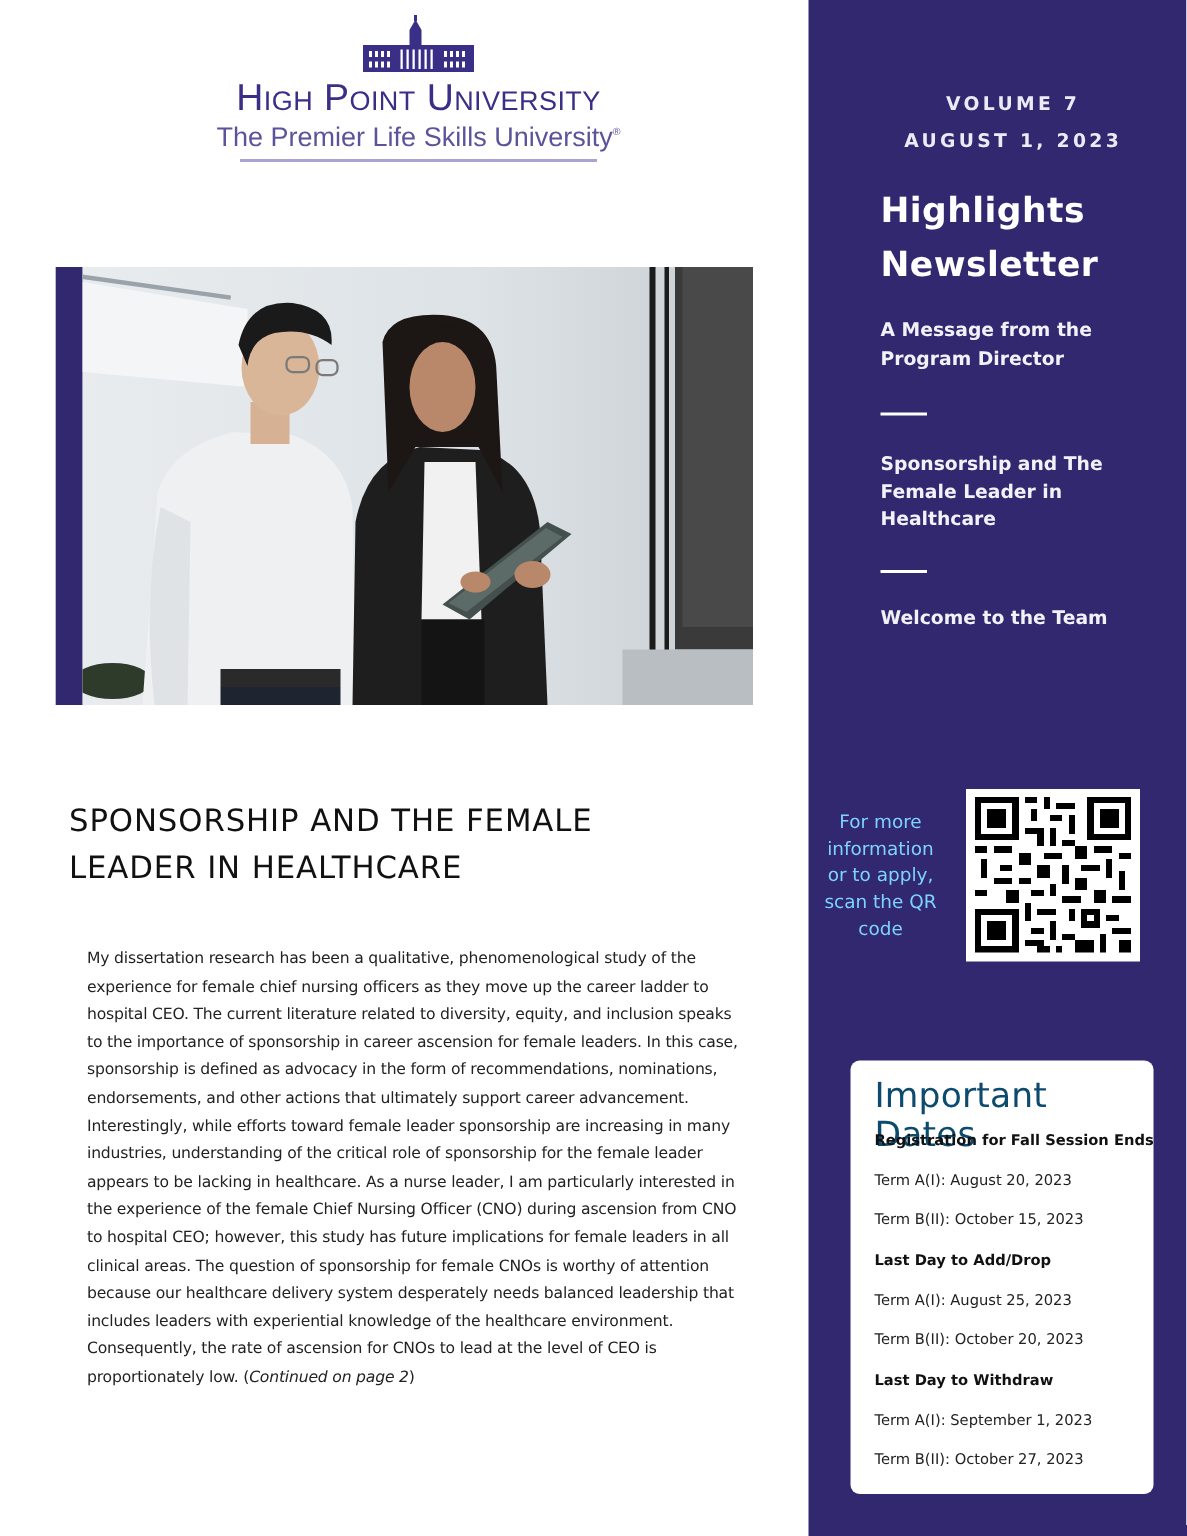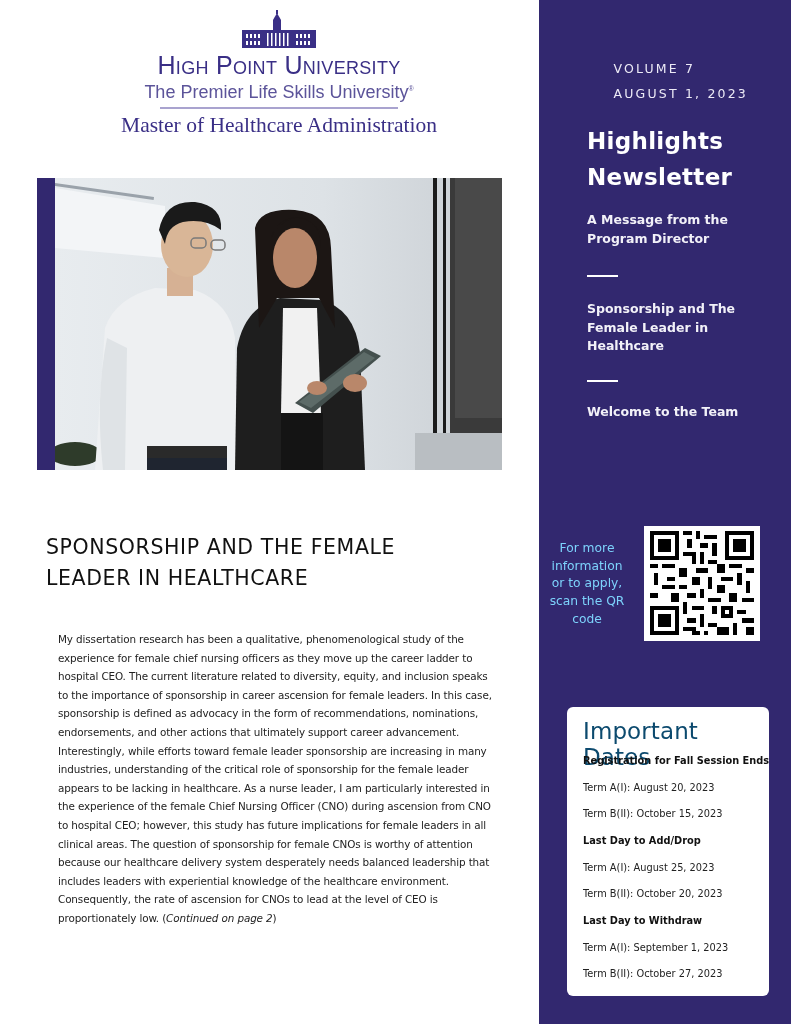--- a/index.html
+++ b/index.html
@@ -49,22 +49,22 @@
     margin: 36px 12px 0; font-family: "DejaVu Sans", sans-serif; font-size: 10.4px;
     line-height: 18.6px; color: #222; letter-spacing: -0.12px; width: 440px;
   }
   .article p em { font-style: italic; }
   
   .sidebar {
     position: absolute; left: 539px; top: 0; width: 252px; height: 1024px;
     background: #32286f; color: #ffffff;
   }
   .vol {
-    position: absolute; right: 43px; top: 56px; text-align: left;
-    font-size: 12.5px; letter-spacing: 2.2px; line-height: 25px; color: #eceaf6;
+    position: absolute; right: 43px; top: 56px; text-align: center;
+    font-size: 12.5px; letter-spacing: 2.2px; line-height: 25px; color: #eceaf6; font-weight: bold;
   }
   .highlights-title {
     position: absolute; left: 48px; top: 123px; font-size: 23px; line-height: 36px;
     font-weight: bold; color: #fff; letter-spacing: 0.3px;
   }
   .hl { position: absolute; left: 48px; width: 170px; font-size: 12.5px; font-weight: bold; line-height: 18.5px; color: #f2f1f8; }
   .hl-rule { position: absolute; left: 48px; width: 31px; height: 2px; background: #fff; }
   .qr-text {
     position: absolute; left: 6px; top: 540px; width: 84px; text-align: center;
     font-size: 12.3px; line-height: 17.7px; color: #7dd3fc;
@@ -115,21 +115,20 @@
         <rect x="69" y="24" width="2" height="4"></rect>
       <rect x="57" y="31" width="2" height="4"></rect>
         <rect x="61" y="31" width="2" height="4"></rect>
         <rect x="65" y="31" width="2" height="4"></rect>
         <rect x="69" y="31" width="2" height="4"></rect>
     </g>
   </svg>
   <div class="uni">High Point University</div>
   <div class="tagline"><span>The Premier Life Skills University</span><sup style="font-size:7px">®</sup></div>
   <div class="rule"></div>
-  <div class="program">Master of Healthcare Administration</div>
 </div>
 
 <div class="photo">
   <div class="strip"></div>
   <svg width="447" height="292" viewBox="0 0 447 292">
     <defs>
       <linearGradient id="wall" x1="0" y1="0" x2="1" y2="0">
         <stop offset="0" stop-color="#e8ecef"></stop>
           <stop offset="0.6" stop-color="#dde2e6"></stop>
           <stop offset="1" stop-color="#c9ced3"></stop>

